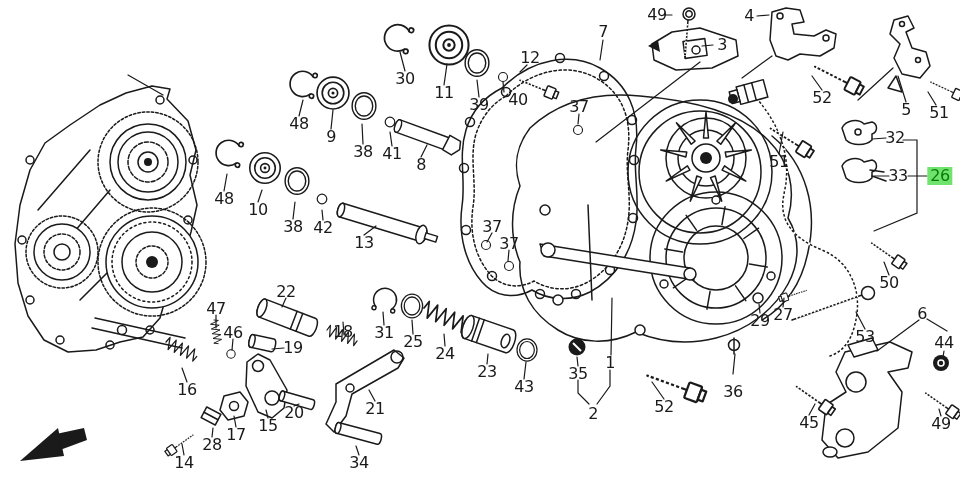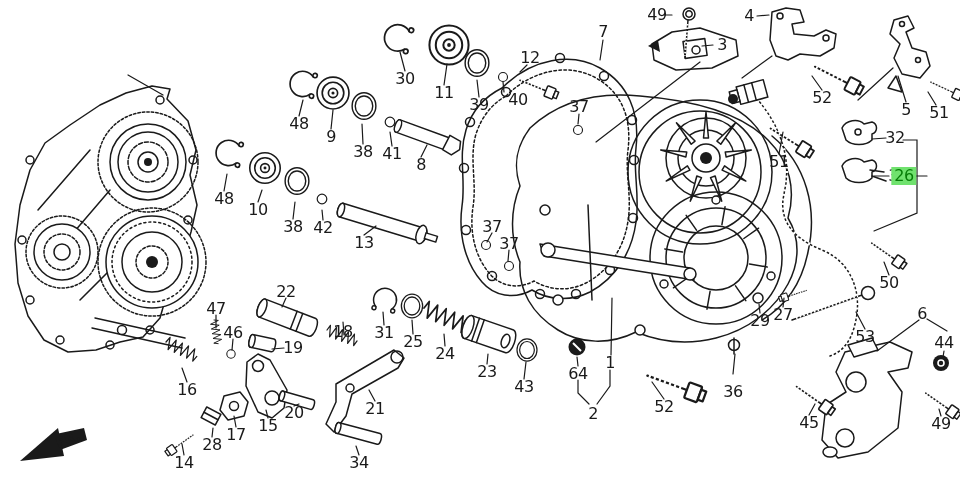--- a/index.html
+++ b/index.html
@@ -411,21 +411,21 @@
       <div class="part-label" style="left: 906px; top: 110px;">5</div>
       <div class="part-label" style="left: 939px; top: 113px;">51</div>
       <div class="part-label" style="left: 299px; top: 124px;">48</div>
       <div class="part-label" style="left: 331px; top: 137px;">9</div>
       <div class="part-label" style="left: 895px; top: 138px;">32</div>
       <div class="part-label" style="left: 363px; top: 152px;">38</div>
       <div class="part-label" style="left: 392px; top: 154px;">41</div>
       <div class="part-label" style="left: 779px; top: 162px;">51</div>
       <div class="part-label" style="left: 421px; top: 165px;">8</div>
       <div class="part-label" style="left: 898px; top: 176px;">33</div>
-      <div class="part-label highlighted" style="left: 904px; top: 176px;">26</div>
+      <div class="part-label highlighted" style="left: 940px; top: 176px;">26</div>
       <div class="part-label" style="left: 224px; top: 199px;">48</div>
       <div class="part-label" style="left: 258px; top: 210px;">10</div>
       <div class="part-label" style="left: 293px; top: 227px;">38</div>
       <div class="part-label" style="left: 492px; top: 227px;">37</div>
       <div class="part-label" style="left: 323px; top: 228px;">42</div>
       <div class="part-label" style="left: 364px; top: 243px;">13</div>
       <div class="part-label" style="left: 509px; top: 244px;">37</div>
       <div class="part-label" style="left: 889px; top: 283px;">50</div>
       <div class="part-label" style="left: 286px; top: 292px;">22</div>
       <div class="part-label" style="left: 216px; top: 309px;">47</div>
@@ -435,21 +435,21 @@
       <div class="part-label" style="left: 760px; top: 321px;">29</div>
       <div class="part-label" style="left: 384px; top: 333px;">31</div>
       <div class="part-label" style="left: 233px; top: 333px;">46</div>
       <div class="part-label" style="left: 865px; top: 337px;">53</div>
       <div class="part-label" style="left: 413px; top: 342px;">25</div>
       <div class="part-label" style="left: 944px; top: 343px;">44</div>
       <div class="part-label" style="left: 293px; top: 348px;">19</div>
       <div class="part-label" style="left: 445px; top: 354px;">24</div>
       <div class="part-label" style="left: 610px; top: 363px;">1</div>
       <div class="part-label" style="left: 487px; top: 372px;">23</div>
-      <div class="part-label" style="left: 578px; top: 374px;">64</div>
+      <div class="part-label" style="left: 578px; top: 374px;">35</div>
       <div class="part-label" style="left: 733px; top: 392px;">36</div>
       <div class="part-label" style="left: 524px; top: 387px;">43</div>
       <div class="part-label" style="left: 187px; top: 390px;">16</div>
       <div class="part-label" style="left: 664px; top: 407px;">52</div>
       <div class="part-label" style="left: 375px; top: 409px;">21</div>
       <div class="part-label" style="left: 294px; top: 413px;">20</div>
       <div class="part-label" style="left: 593px; top: 414px;">2</div>
       <div class="part-label" style="left: 809px; top: 423px;">45</div>
       <div class="part-label" style="left: 941px; top: 424px;">49</div>
       <div class="part-label" style="left: 268px; top: 426px;">15</div>

